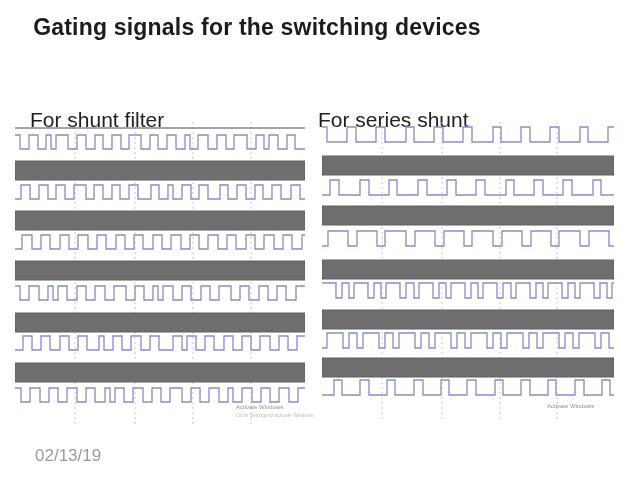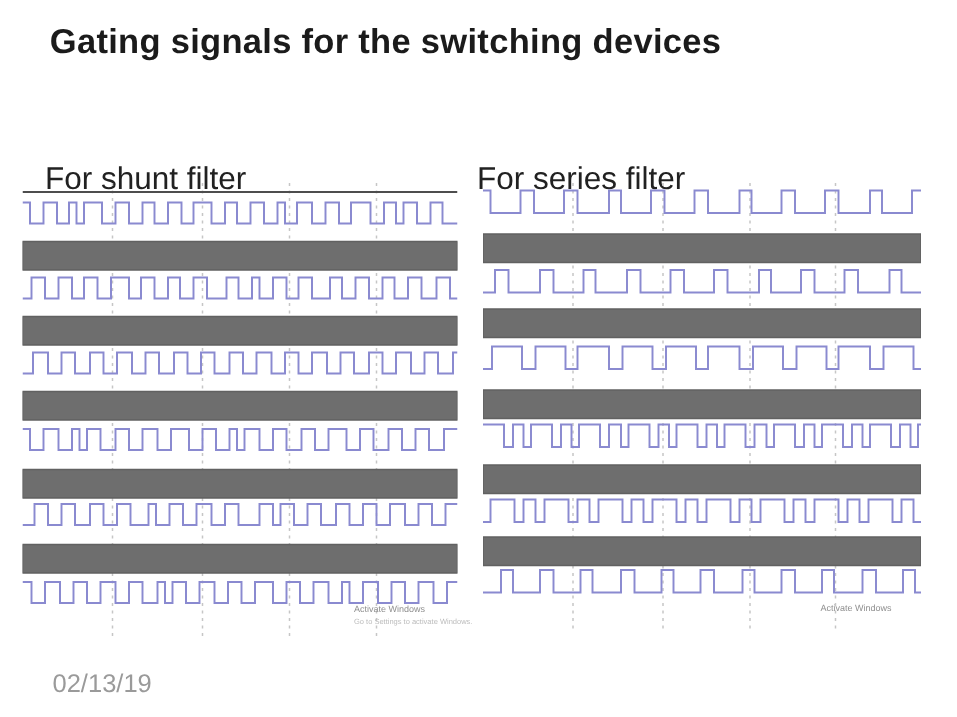--- a/index.html
+++ b/index.html
@@ -42,21 +42,21 @@
   }
 </style>
 </head>
 <body>
 
 <div class="slide">
 
   <div class="title">Gating signals for the switching devices</div>
 
   <div class="panel-label left">For shunt filter</div>
-  <div class="panel-label right">For series filter</div>
+  <div class="panel-label right">For series shunt</div>
 
   <svg id="panel-shunt" class="panel left" width="290" height="303">
       <line x1="60" y1="0" x2="60" y2="303" stroke="#c6c6c6" stroke-width="1" stroke-dasharray="2 3"></line>
       <line x1="120" y1="0" x2="120" y2="303" stroke="#c6c6c6" stroke-width="1" stroke-dasharray="2 3"></line>
       <line x1="178" y1="0" x2="178" y2="303" stroke="#c6c6c6" stroke-width="1" stroke-dasharray="2 3"></line>
       <line x1="236" y1="0" x2="236" y2="303" stroke="#c6c6c6" stroke-width="1" stroke-dasharray="2 3"></line>
       <line x1="0" y1="6" x2="290" y2="6" stroke="#4d4d4d" stroke-width="1.2"></line>
       <path d="M0 13 H5 V27 H14 V13 H23 V27 H31 V13 H36 V27 H41 V13 H53 V27 H62 V13 H71 V27 H80 V13 H88 V27 H97 V13 H106 V27 H114 V13 H126 V27 H135 V13 H143 V27 H152 V13 H161 V27 H170 V13 H175 V27 H183 V13 H193 V27 H202 V13 H211 V27 H219 V13 H232 V27 H241 V13 H249 V27 H254 V13 H263 V27 H272 V13 H280 V27 H290" fill="none" stroke="#8a8ad0" stroke-width="1.3"></path>
       <path d="M0 77 H6 V63 H15 V77 H24 V63 H33 V77 H41 V63 H50 V77 H59 V63 H71 V77 H79 V63 H88 V77 H97 V63 H105 V77 H114 V63 H123 V77 H136 V63 H144 V77 H153 V63 H158 V77 H167 V63 H176 V77 H184 V63 H193 V77 H205 V63 H213 V77 H222 V63 H231 V77 H240 V63 H248 V77 H257 V63 H266 V77 H276 V63 H285 V77 H290" fill="none" stroke="#8a8ad0" stroke-width="1.3"></path>
       <path d="M0 127 H7 V113 H17 V127 H26 V113 H35 V127 H45 V113 H54 V127 H63 V113 H73 V127 H82 V113 H91 V127 H101 V113 H110 V127 H119 V113 H128 V127 H138 V113 H147 V127 H156 V113 H166 V127 H175 V113 H184 V127 H193 V113 H203 V127 H212 V113 H221 V127 H231 V113 H240 V127 H249 V113 H259 V127 H268 V113 H277 V127 H287 V113 H290" fill="none" stroke="#8a8ad0" stroke-width="1.3"></path>

